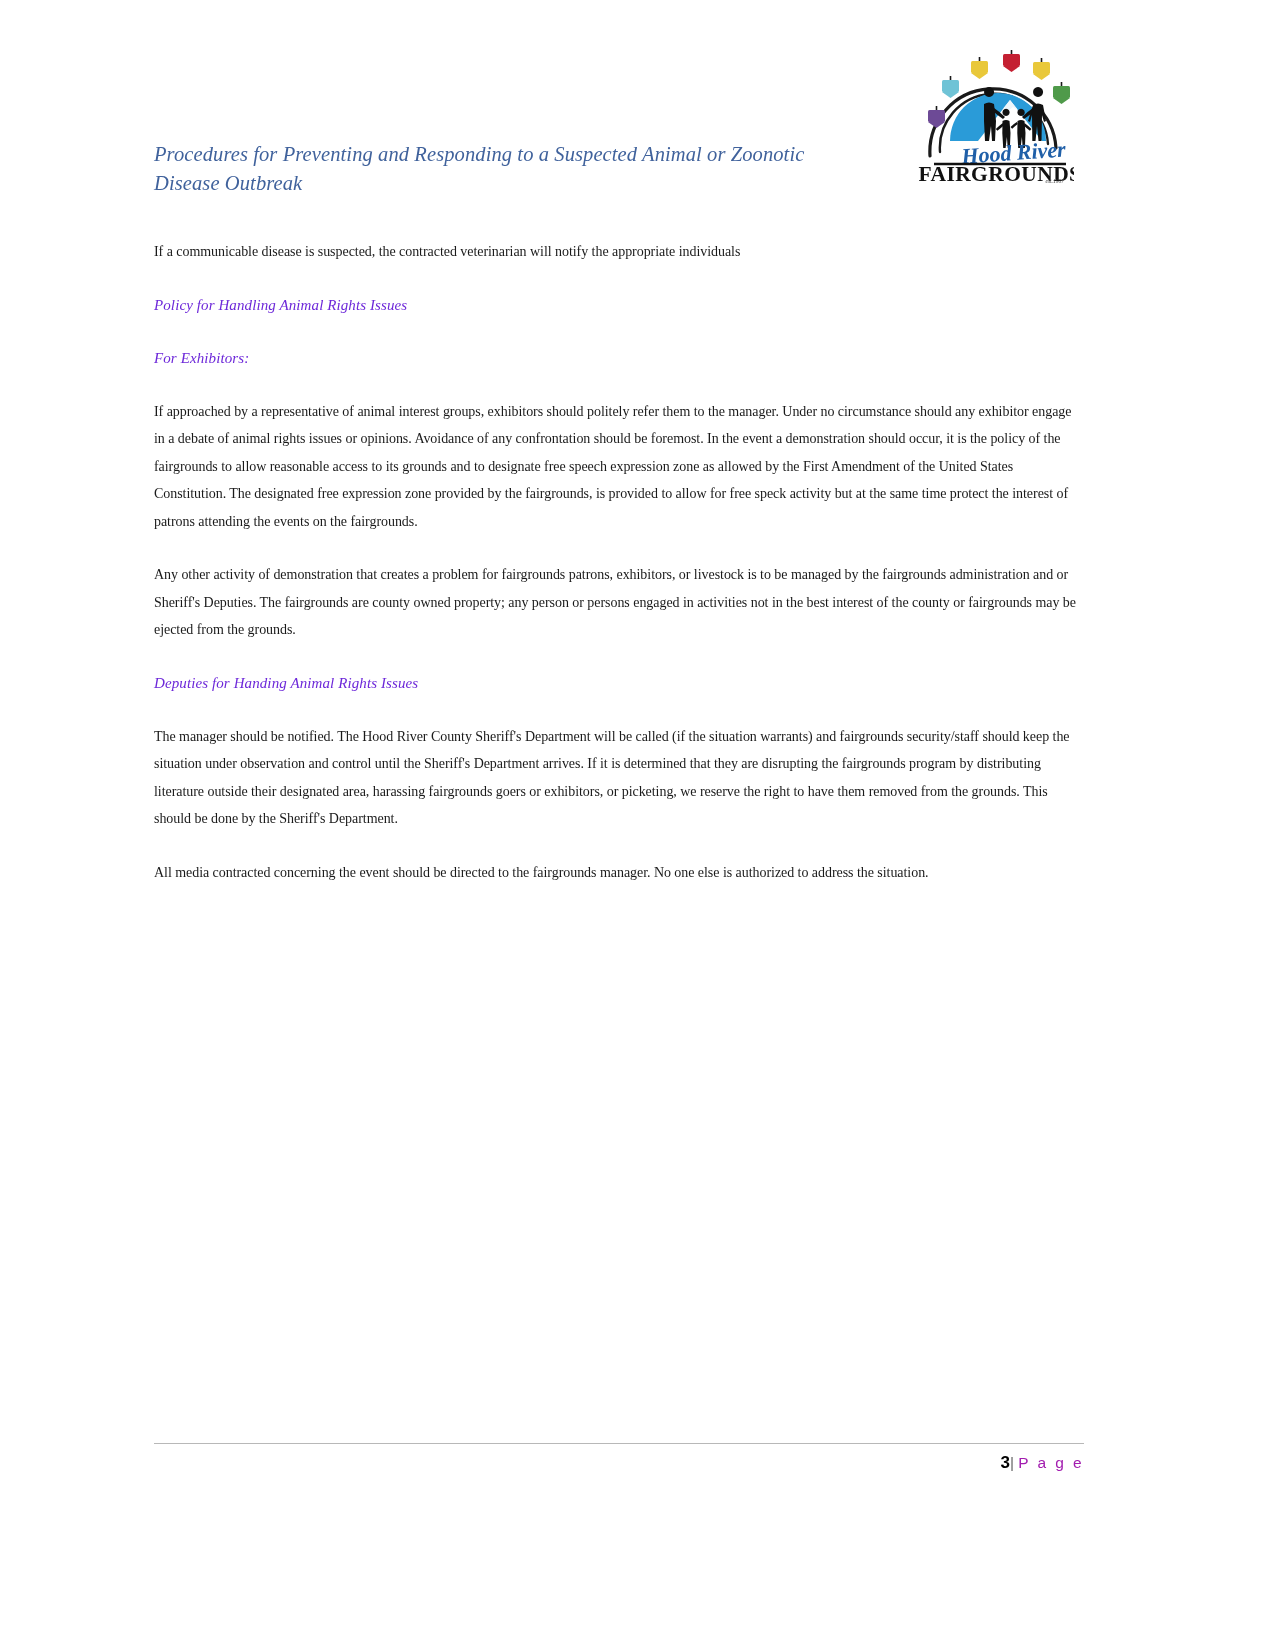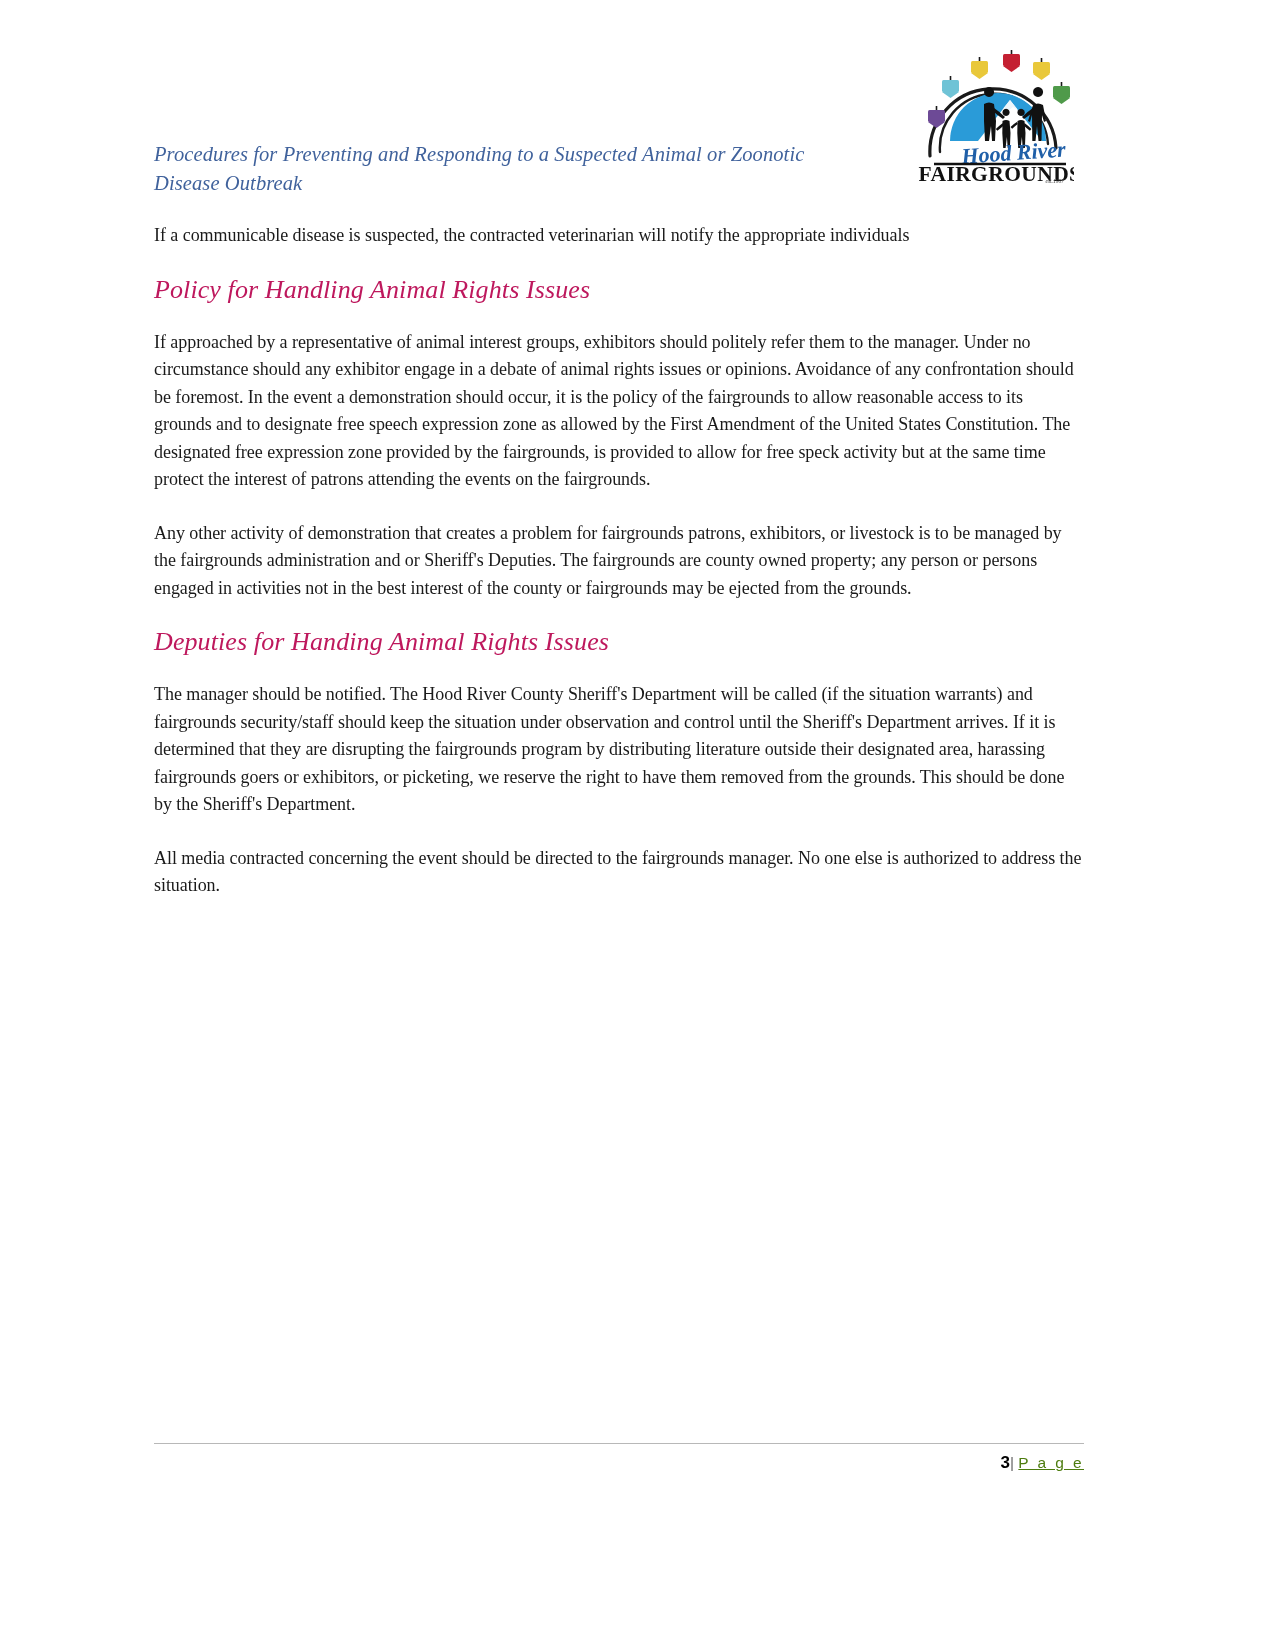--- a/index.html
+++ b/index.html
@@ -58,36 +58,36 @@
 
   
   .content {
     position: absolute;
     left: 142px;
     top: 222px;
     width: 930px;
   }
 
   p.body-par {
-    margin: 0 0 26px 0;
-    font-size: 18px;
+    margin: 16px 0 26px 0;
+    font-size: 14px;
     line-height: 27.5px;
     color: #1a1a1a;
     font-family: "Liberation Serif", "DejaVu Serif", serif;
     text-align: left;
     letter-spacing: -0.05px;
   }
 
   h2.sub-head {
     margin: 0 0 26px 0;
-    font-size: 26px;
+    font-size: 15px;
     line-height: 27px;
     font-style: italic;
     font-weight: normal;
-    color: #be185d;
+    color: #6d28d9;
     font-family: "Liberation Serif", "DejaVu Serif", serif;
     letter-spacing: 0.1px;
   }
 
   
   .footer {
     position: absolute;
     left: 142px;
     top: 1443px;
     width: 930px;
@@ -107,22 +107,21 @@
   .footer-text .pagenum {
     font-weight: bold;
     color: #000000;
     font-size: 17px;
   }
   .footer-text .sep {
     color: #6a6a6a;
   }
   .footer-text .pageword {
     letter-spacing: 2.4px;
-    color: #4d7c0f;
-    text-decoration: underline;
+    color: #a21caf;
   }
 </style>
 </head>
 <body>
 
 <div class="page">
 
   <div class="header">
 
     <div class="header-title">Procedures for Preventing and Responding to a Suspected Animal or Zoonotic Disease Outbreak</div>
@@ -204,20 +203,21 @@
   </div>
 
   <div class="content">
 
     <p class="body-par">If a communicable disease is suspected, the contracted veterinarian will notify the appropriate individuals</p>
 
     <h2 class="sub-head">Policy for Handling Animal Rights Issues</h2>
 
 
 
+    <h2 class="sub-head">For Exhibitors:</h2>
 
     <p class="body-par">If approached by a representative of animal interest groups, exhibitors should politely refer them to the manager.  Under no circumstance should any exhibitor engage in a debate of animal rights issues or opinions.  Avoidance of any confrontation should be foremost.  In the event a demonstration should occur, it is the policy of the fairgrounds to allow reasonable access to its grounds and to designate free speech expression zone as allowed by the First Amendment of the United States Constitution.  The designated free expression zone provided by the fairgrounds, is provided to allow for free speck activity but at the same time protect the interest of patrons attending the events on the fairgrounds.</p>
 
     <p class="body-par">Any other activity of demonstration that creates a problem for fairgrounds patrons, exhibitors, or livestock is to be managed by the fairgrounds administration and or Sheriff's Deputies.  The fairgrounds are county owned property; any person or persons engaged in activities not in the best interest of the county or fairgrounds may be ejected from the grounds.</p>
 
     <h2 class="sub-head">Deputies for Handing Animal Rights Issues</h2>
 
 
     <p class="body-par">The manager should be notified.  The Hood River County Sheriff's Department will be called (if the situation warrants) and fairgrounds security/staff should keep the situation under observation and control until the Sheriff's Department arrives.  If it is determined that they are disrupting the fairgrounds program by distributing literature outside their designated area, harassing fairgrounds goers or exhibitors, or picketing, we reserve the right to have them removed from the grounds.  This should be done by the Sheriff's Department.</p>
 

